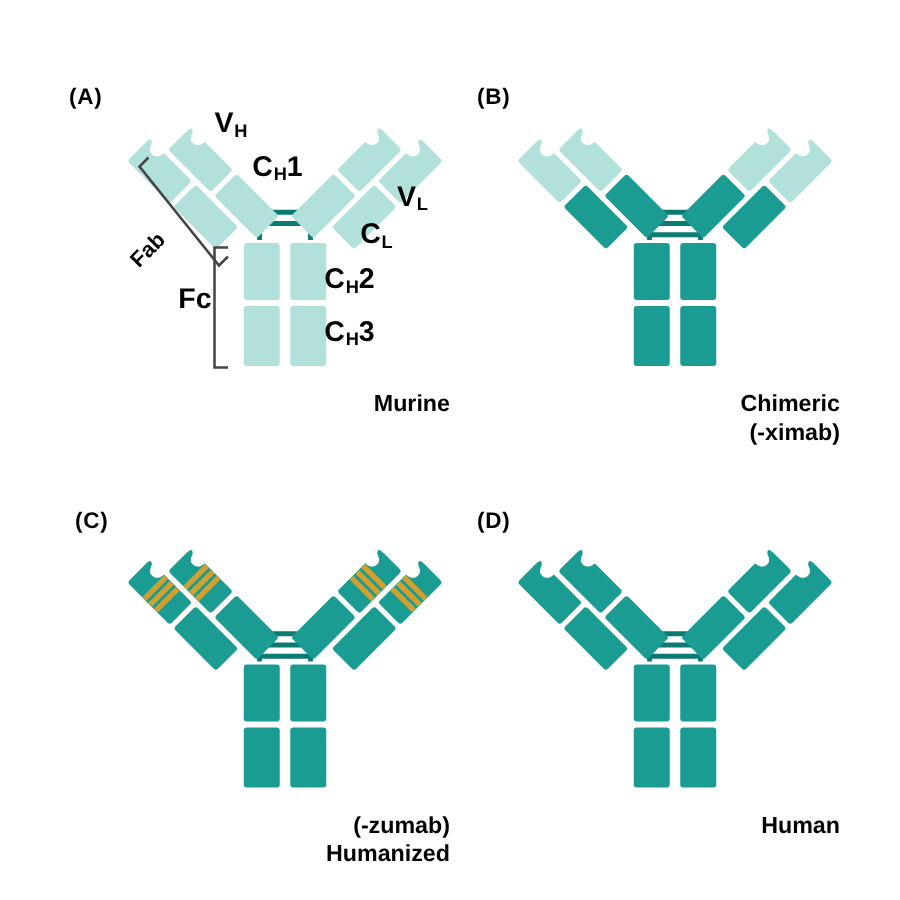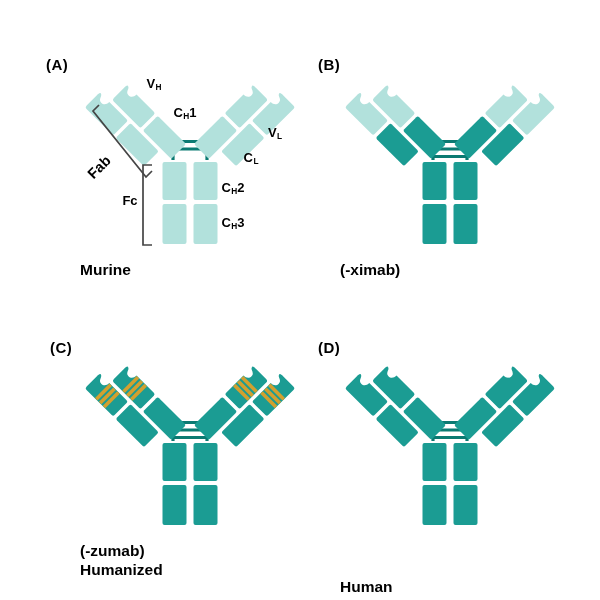--- a/index.html
+++ b/index.html
@@ -8,25 +8,25 @@
     background:var(--bg-color,#ffffff);
     font-family:"Liberation Sans","DejaVu Sans",sans-serif;
     color:var(--text-color,#000);
   }
   .panel{position:absolute;width:280px;height:280px;}
   .panel-letter{
     position:absolute;font-weight:bold;font-size:15px;letter-spacing:0.5px;
   }
   .antibody{position:absolute;width:260px;height:200px;overflow:visible;}
   .caption{
-    position:absolute;width:220px;text-align:left;
+    position:absolute;width:220px;text-align:right;
     font-weight:bold;font-size:15.5px;line-height:18.5px;
   }
   .dl{ 
-    position:absolute;font-weight:bold;font-size:13px;white-space:nowrap;
+    position:absolute;font-weight:bold;font-size:19px;white-space:nowrap;
     transform:translate(-50%,-50%);
   }
   .dl sub{font-size:0.64em;position:relative;top:0.28em;vertical-align:baseline;margin-left:0.5px;}
   .dl.rot45{transform:translate(-50%,-50%) rotate(-45deg);font-size:14.5px;}
   .bracket-overlay{position:absolute;left:0;top:0;pointer-events:none;}
   .defs-holder{position:absolute;width:0;height:0;}
 </style>
 </head>
 <body style="--bg-color: #ffffff; --text-color: #000000; --bracket-color: #454545;">
 
@@ -94,36 +94,37 @@
     <div>Murine</div>
   </div>
 </section>
 
 <section class="panel" style="left:300px;top:45px;">
   <div class="panel-letter" style="left:18px;top:11px;">(B)</div>
   <svg class="antibody" style="left: 20px; top: 5px; --v-color: #b2e1dc; --c-color: #1b9c93; --hinge-color: #0b7a72; --cdr-color: transparent; --rung3: inline;" viewBox="0 0 260 200">
     <use href="#ab-shape"></use>
   </svg>
   <div class="caption" style="left:40px;top:216px;">
+    <div>Chimeric</div>
     <div>(-ximab)</div>
   </div>
 </section>
 
 <section class="panel" style="left:30px;top:328px;">
   <div class="panel-letter" style="left:20px;top:11px;">(C)</div>
   <svg class="antibody" style="left: 30px; top: 3px; --v-color: #1b9c93; --c-color: #1b9c93; --hinge-color: #0b7a72; --cdr-color: #d2a02f; --rung3: inline;" viewBox="0 0 260 200">
     <use href="#ab-shape"></use>
   </svg>
   <div class="caption" style="left:50px;top:214px;">
     <div>(-zumab)</div>
     <div>Humanized</div>
   </div>
 </section>
 
 <section class="panel" style="left:300px;top:328px;">
   <div class="panel-letter" style="left:18px;top:11px;">(D)</div>
   <svg class="antibody" style="left: 20px; top: 3px; --v-color: #1b9c93; --c-color: #1b9c93; --hinge-color: #0b7a72; --cdr-color: transparent; --rung3: inline;" viewBox="0 0 260 200">
     <use href="#ab-shape"></use>
   </svg>
-  <div class="caption" style="left:40px;top:214px;margin-top:36px;">
+  <div class="caption" style="left:40px;top:214px;">
     <div>Human</div>
   </div>
 </section>
 
 </body></html>

